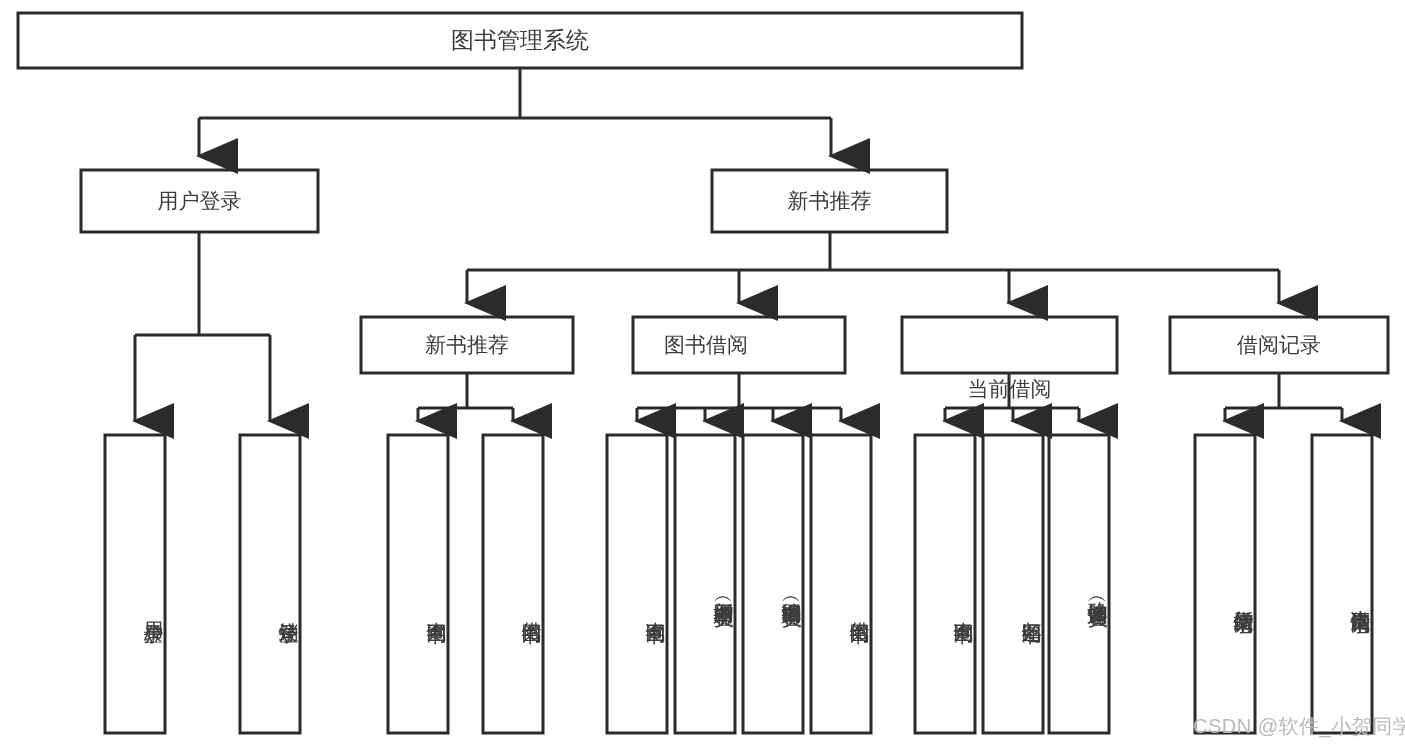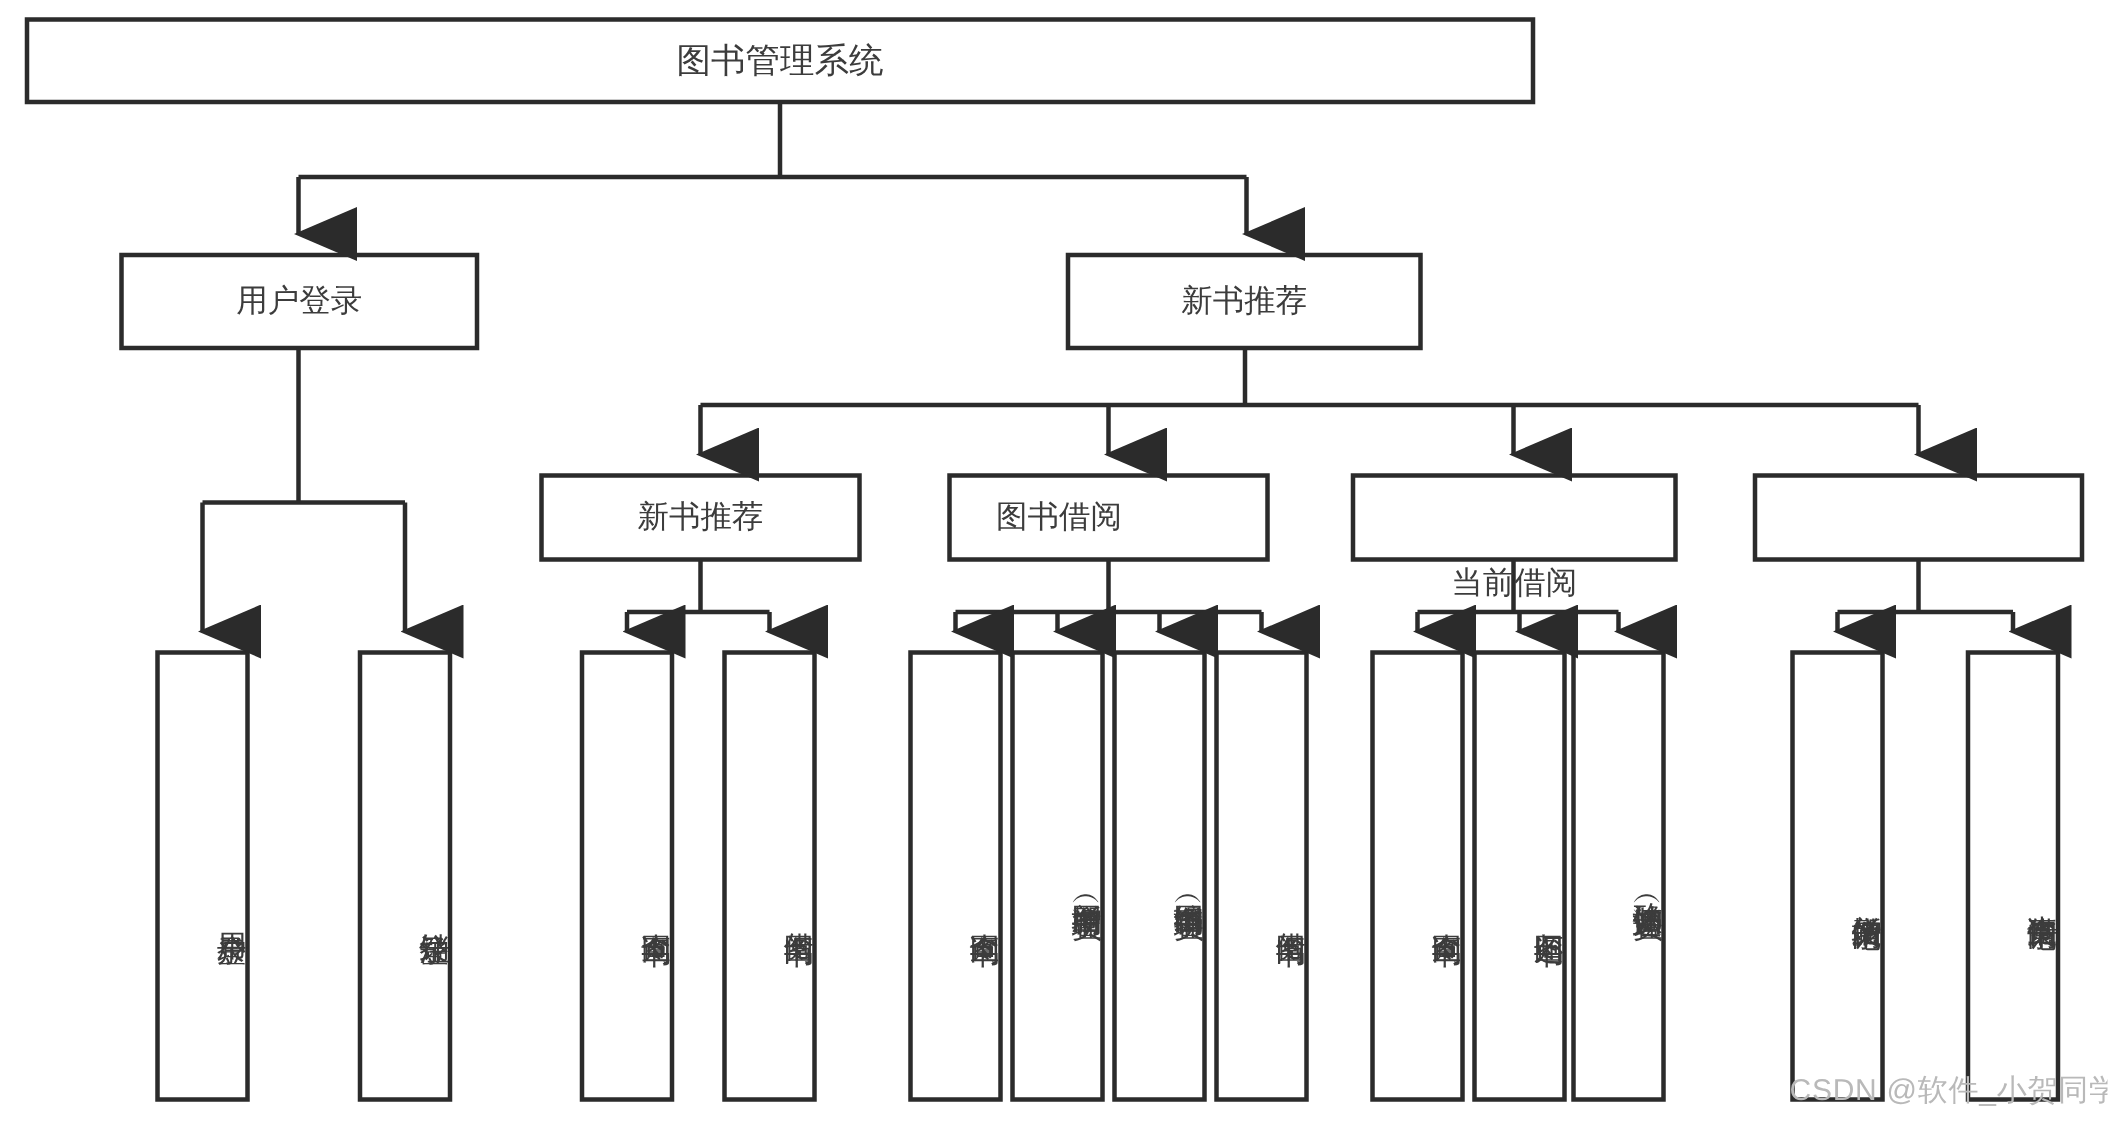--- a/index.html
+++ b/index.html
@@ -101,20 +101,21 @@
   </svg>
 
   <div class="lbl title" style="left:18px;top:13px;width:1004px;height:55px;">图书管理系统</div>
 
   <div class="lbl" style="left:81px;top:170px;width:237px;height:62px;">用户登录</div>
   <div class="lbl" style="left:712px;top:170px;width:235px;height:62px;">新书推荐</div>
 
   <div class="lbl" style="left:361px;top:317px;width:212px;height:56px;">新书推荐</div>
   <div class="lbl" style="left:600px;top:317px;width:212px;height:56px;">图书借阅</div>
   <div class="lbl" style="left:902px;top:317px;width:215px;height:56px;margin-top:44px;">当前借阅</div>
+  <div class="lbl" style="left:1170px;top:317px;width:218px;height:56px;">借阅记录</div>
 
   <div class="lbl vert" style="left:105px;top:477px;width:60px;height:256px;">用户登录</div>
   <div class="lbl vert" style="left:240px;top:477px;width:60px;height:256px;">注销登录</div>
 
   <div class="lbl vert" style="left:388px;top:477px;width:60px;height:256px;">查询图书</div>
   <div class="lbl vert" style="left:483px;top:477px;width:60px;height:256px;">借阅图书</div>
 
   <div class="lbl vert" style="left:607px;top:477px;width:60px;height:256px;">查询图书</div>
   <div class="lbl vert" style="left:675px;top:441px;width:60px;height:292px;">新增图书（管理员）</div>
   <div class="lbl vert" style="left:743px;top:441px;width:60px;height:292px;">编辑图书（管理员）</div>

